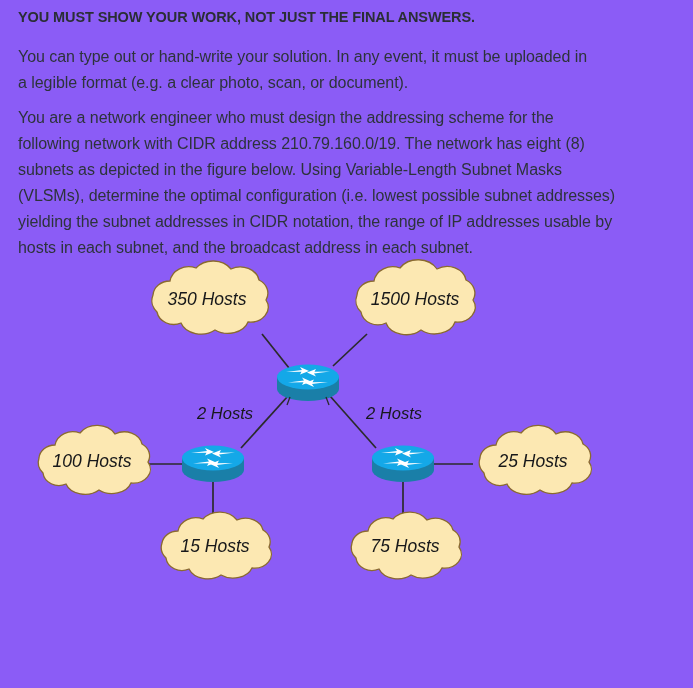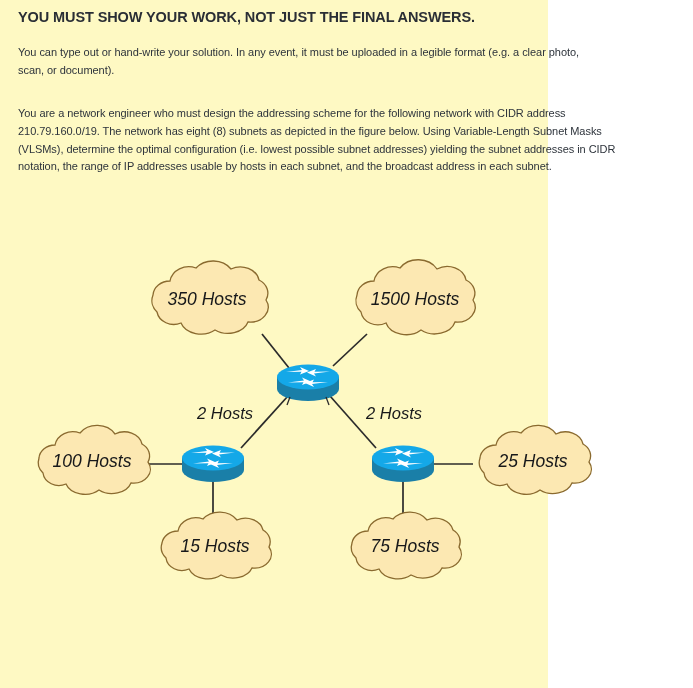--- a/index.html
+++ b/index.html
@@ -9,39 +9,39 @@
   }
   body {
     width: 693px;
     height: 688px;
     font-family: "Liberation Sans", sans-serif;
     color: #2b3038;
     overflow: hidden;
   }
   .page {
     position: relative;
-    width: 548px;
+    width: 693px;
     height: 688px;
-    background: #fef9c3;
+    background: #8b5cf6;
   }
   .text-block {
     position: absolute;
     left: 18px;
     width: 600px;
   }
   .heading {
     top: 8px;
     font-size: 14.5px;
     font-weight: bold;
     letter-spacing: -0.1px;
     color: #2a2e35;
     line-height: 1.3;
   }
   .para {
-    font-size: 11px;
+    font-size: 16px;
     line-height: 1.62;
     color: #2d333b;
     letter-spacing: -0.05px;
   }
   .para-1 { top: 44px; width: 580px; }
   .para-2 { top: 105px; width: 600px; }
   .para-3 { top: 610px; width: 570px; }
 
   .diagram-wrap {
     position: absolute;

